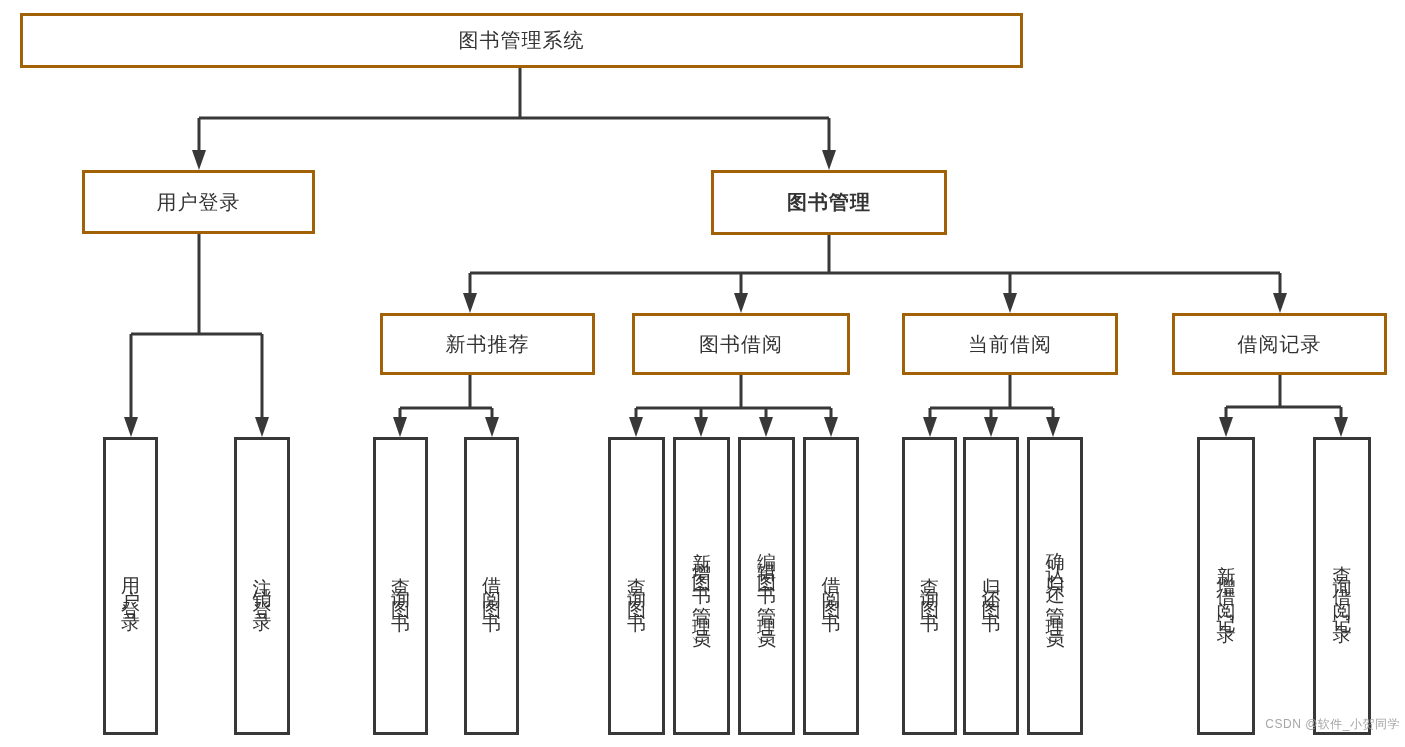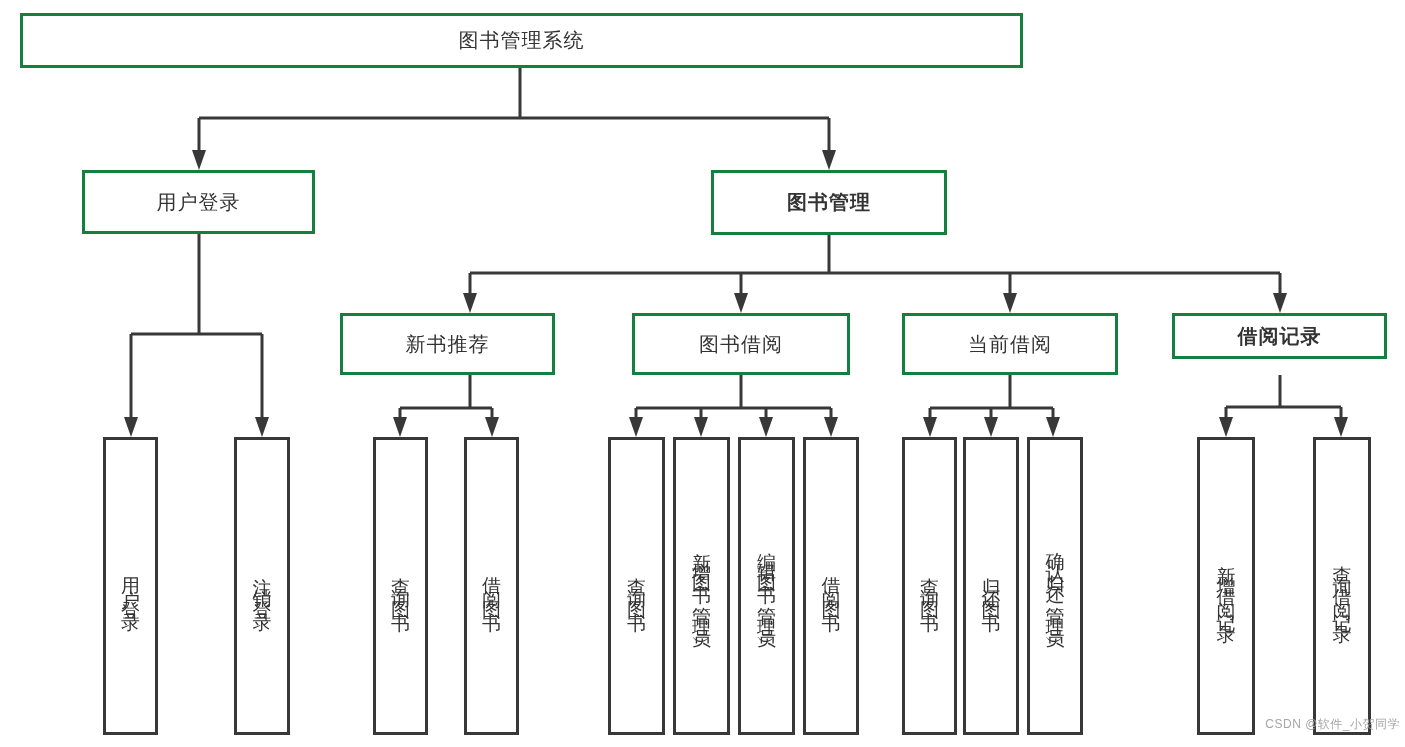--- a/index.html
+++ b/index.html
@@ -12,21 +12,21 @@
     overflow: hidden;
   }
   #connectors {
     position: absolute;
     left: 0; top: 0;
     width: 1405px; height: 747px;
   }
   .hbox {
     position: absolute;
     box-sizing: border-box;
-    border: 3px solid #15803d;
+    border: 3px solid #a16207;
     background: #ffffff;
     display: flex;
     align-items: center;
     justify-content: center;
     font-size: 20px;
     letter-spacing: 1px;
     color: #333333;
     z-index: 2;
   }
   .vbox {
@@ -112,30 +112,30 @@
     <span>图书管理系统</span>
   </div>
 
   <div class="hbox" style="left:82px; top:170px; width:233px; height:64px;">
     <span>用户登录</span>
   </div>
   <div class="hbox" style="left:711px; top:170px; width:236px; height:65px;font-weight:bold;">
     <span>图书管理</span>
   </div>
 
-  <div class="hbox" style="left:340px; top:313px; width:215px; height:62px;">
+  <div class="hbox" style="left:380px; top:313px; width:215px; height:62px;">
     <span>新书推荐</span>
   </div>
   <div class="hbox" style="left:902px; top:313px; width:216px; height:62px;">
     <span>当前借阅</span>
   </div>
   <div class="hbox" style="left:632px; top:313px; width:218px; height:62px;">
     <span>图书借阅</span>
   </div>
-  <div class="hbox" style="left:1172px; top:313px; width:215px; height:46px;font-weight:bold;">
+  <div class="hbox" style="left:1172px; top:313px; width:215px; height:62px;">
     <span>借阅记录</span>
   </div>
 
   <div class="vbox" style="left:103px; width:55px;">
     <span class="vtext">用户登录</span>
   </div>
   <div class="vbox" style="left:234px; width:56px;">
     <span class="vtext">注销登录</span>
   </div>
 

